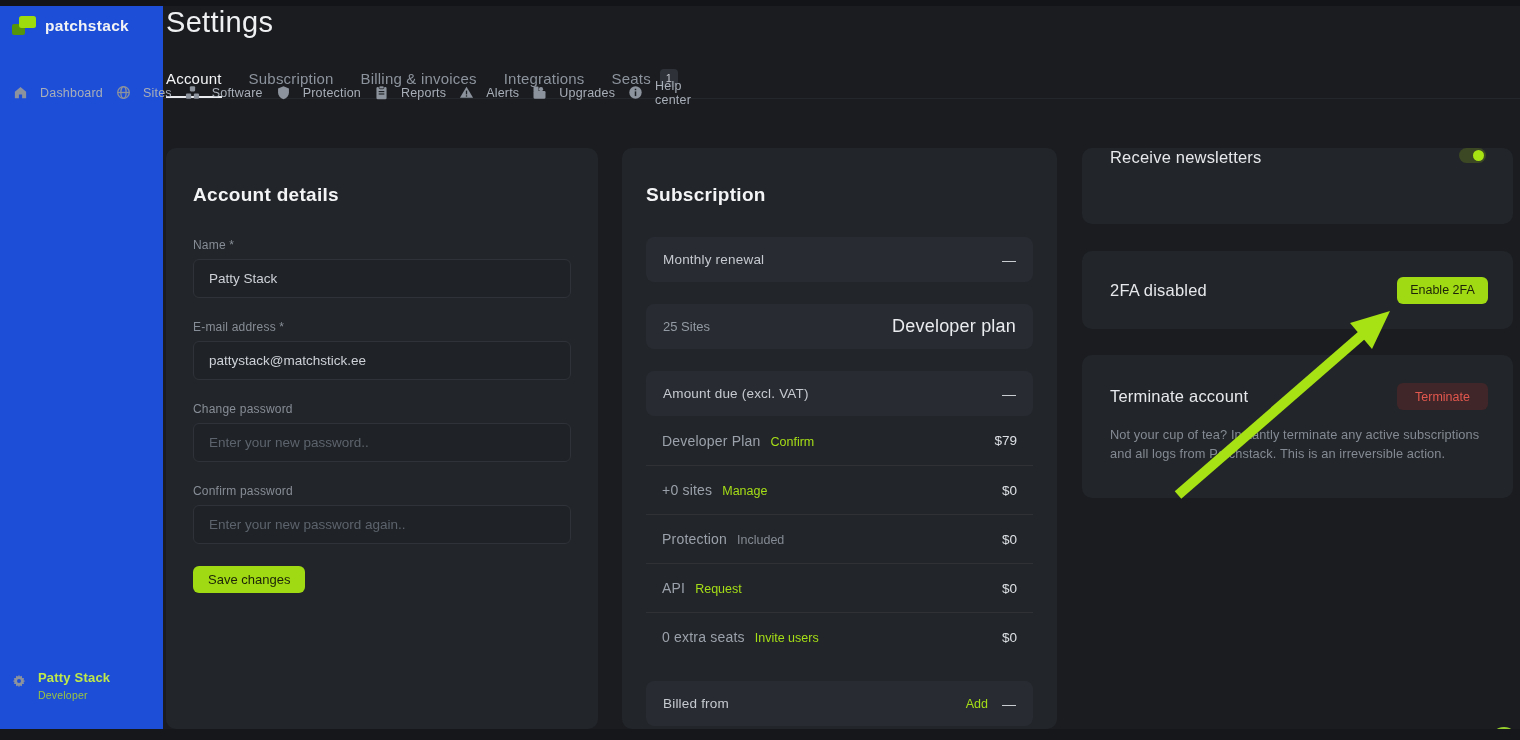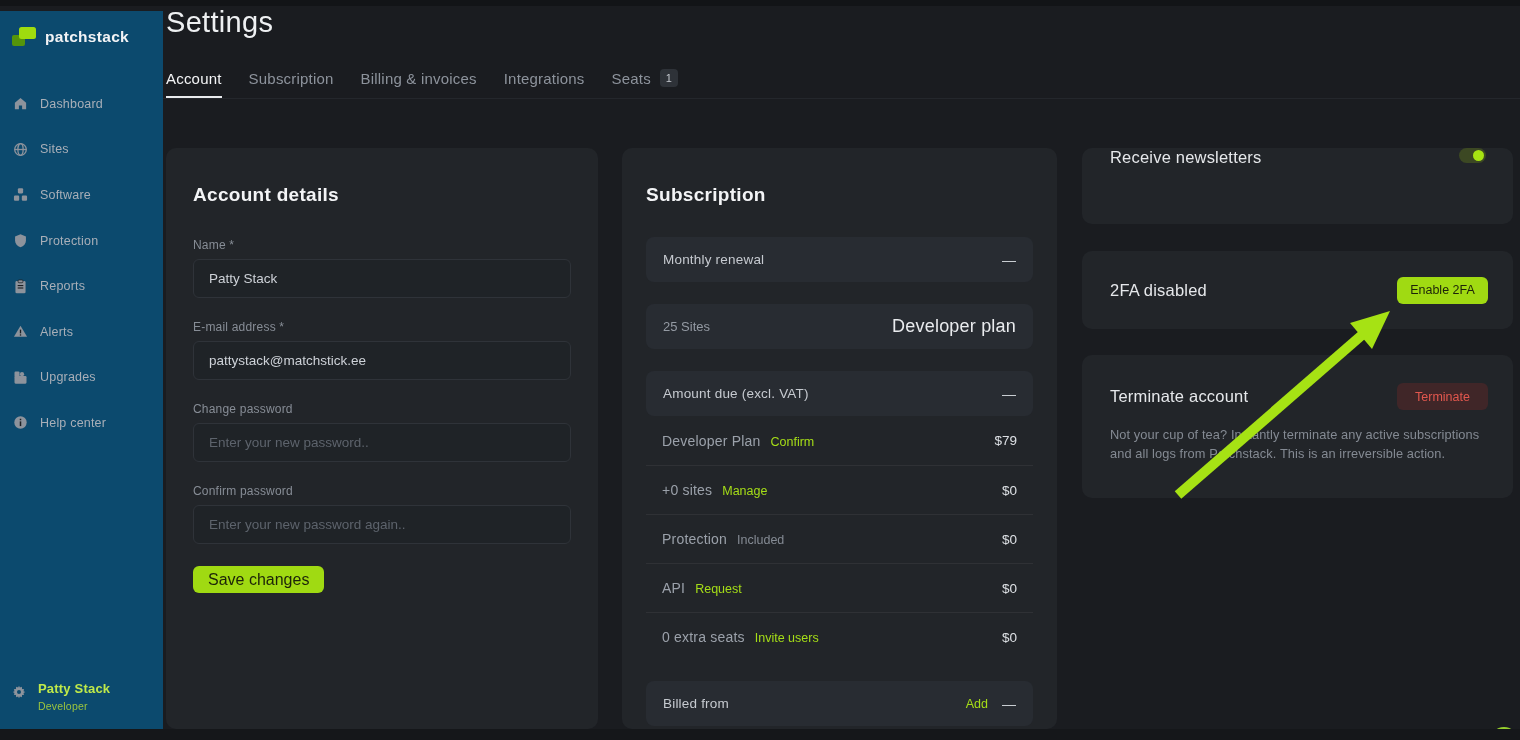--- a/index.html
+++ b/index.html
@@ -6,27 +6,27 @@
   html,body { width:1520px; height:740px; overflow:hidden; }
   body {
     font-family:"Liberation Sans","DejaVu Sans",sans-serif;
     background:#1a1c20; color:#e8eaec; position:relative;
   }
   .edge-strip-top { position:absolute; left:0; top:0; width:1520px; height:6px; background:#121417; z-index:60; }
   .edge-strip-bottom { position:absolute; left:0; top:729px; width:1520px; height:11px; background:#15171a; z-index:40; }
   .chat-bubble { position:absolute; left:1490px; top:727px; width:28px; height:28px; border-radius:50%; background:#96ce2d; z-index:30; }
 
   
-  .sidebar { position:absolute; left:0; top:11px; width:163px; height:729px; background:#0c4a6e; z-index:10; }
+  .sidebar { position:absolute; left:0; top:0; width:163px; height:729px; background:#1d4ed8; z-index:10; }
   .logo { position:absolute; left:12px; top:16px; display:flex; align-items:center; gap:9px; cursor:pointer; }
   .logo-mark { position:relative; width:24px; height:19px; }
   .logo-mark .lm-dark { position:absolute; left:0; bottom:0; width:13px; height:11px; background:#55950a; border-radius:2px; }
   .logo-mark .lm-bright { position:absolute; right:0; top:0; width:17px; height:12px; background:#9fdc0e; border-radius:2.5px; }
   .logo-text { font-size:15.5px; font-weight:bold; letter-spacing:.3px; color:#f2f3f5; }
-  .nav { position:absolute; left:0; top:70px; width:163px; display:flex; flex-direction:column; }
+  .nav { position:absolute; left:0; top:70px; width:163px; display:flex; flex-direction:row; }
   .nav-item { height:45.6px; display:flex; align-items:center; padding-left:13px; gap:12px; cursor:pointer; }
   .nav-item .nico { width:15px; height:15px; color:#8d939c; flex:0 0 15px; display:flex; }
   .nav-item .nlabel { font-size:12.5px; color:#a9afb8; letter-spacing:.2px; }
   .user-box { position:absolute; left:0; bottom:28px; width:163px; display:flex; align-items:flex-start; padding-left:12px; gap:12px; cursor:pointer; }
   .user-box .nico { width:14px; height:14px; color:#8d939c; margin-top:4px; }
   .user-name { font-size:13px; color:#bfe94a; font-weight:bold; letter-spacing:.2px; }
   .user-role { font-size:10.5px; color:#9cc53e; margin-top:4px; letter-spacing:.2px; }
 
   
   .page-title { position:absolute; left:166px; top:6px; font-size:29px; font-weight:500; color:#eef0f2; letter-spacing:.3px; }
@@ -39,21 +39,21 @@
   .card { position:absolute; background:#222529; border-radius:10px; }
   .card-title { font-size:19px; font-weight:bold; color:#f3f4f6; letter-spacing:.3px; }
 
   
   .acct-card { left:166px; top:148px; width:432px; height:581px; padding:36px 27px 0 27px; }
   .field-label { font-size:12px; color:#878d96; margin-bottom:7px; letter-spacing:.2px; }
   .field-input { width:100%; height:39px; background:#1f2327; border:1px solid #2f3339; border-radius:6px; color:#ced2d8; font-size:13.5px; padding:0 15px; font-family:inherit; outline:none; }
   .field-input::placeholder { color:#5d636c; }
   .f-gap { margin-top:22px; }
   .acct-card .card-title { margin-bottom:32px; }
-  .save-btn { margin-top:22px; background:#a0da12; color:#1c2309; border:none; border-radius:6px; height:27px; padding:0 15px; font-size:16px; font-family:inherit; cursor:pointer; }
+  .save-btn { margin-top:22px; background:#a0da12; color:#1c2309; border:none; border-radius:6px; height:27px; padding:0 15px; font-size:13px; font-family:inherit; cursor:pointer; }
 
   
   .sub-card { left:622px; top:148px; width:435px; height:581px; padding:36px 24px 0 24px; }
   .sub-card .card-title { margin-bottom:31px; }
   .sub-row { background:#282c32; border-radius:8px; height:45px; display:flex; align-items:center; justify-content:space-between; padding:0 17px; }
   .sub-row + .sub-row { margin-top:22px; }
   .row-label { font-size:13.5px; color:#c6cad0; letter-spacing:.2px; }
   .row-sites { font-size:13px; color:#949aa3;text-align:right; }
   .row-plan { font-size:18px; color:#e9ebee; letter-spacing:.2px; }
   .dash-btn { color:#c9cdd2; font-size:14px; cursor:pointer; line-height:1; }

